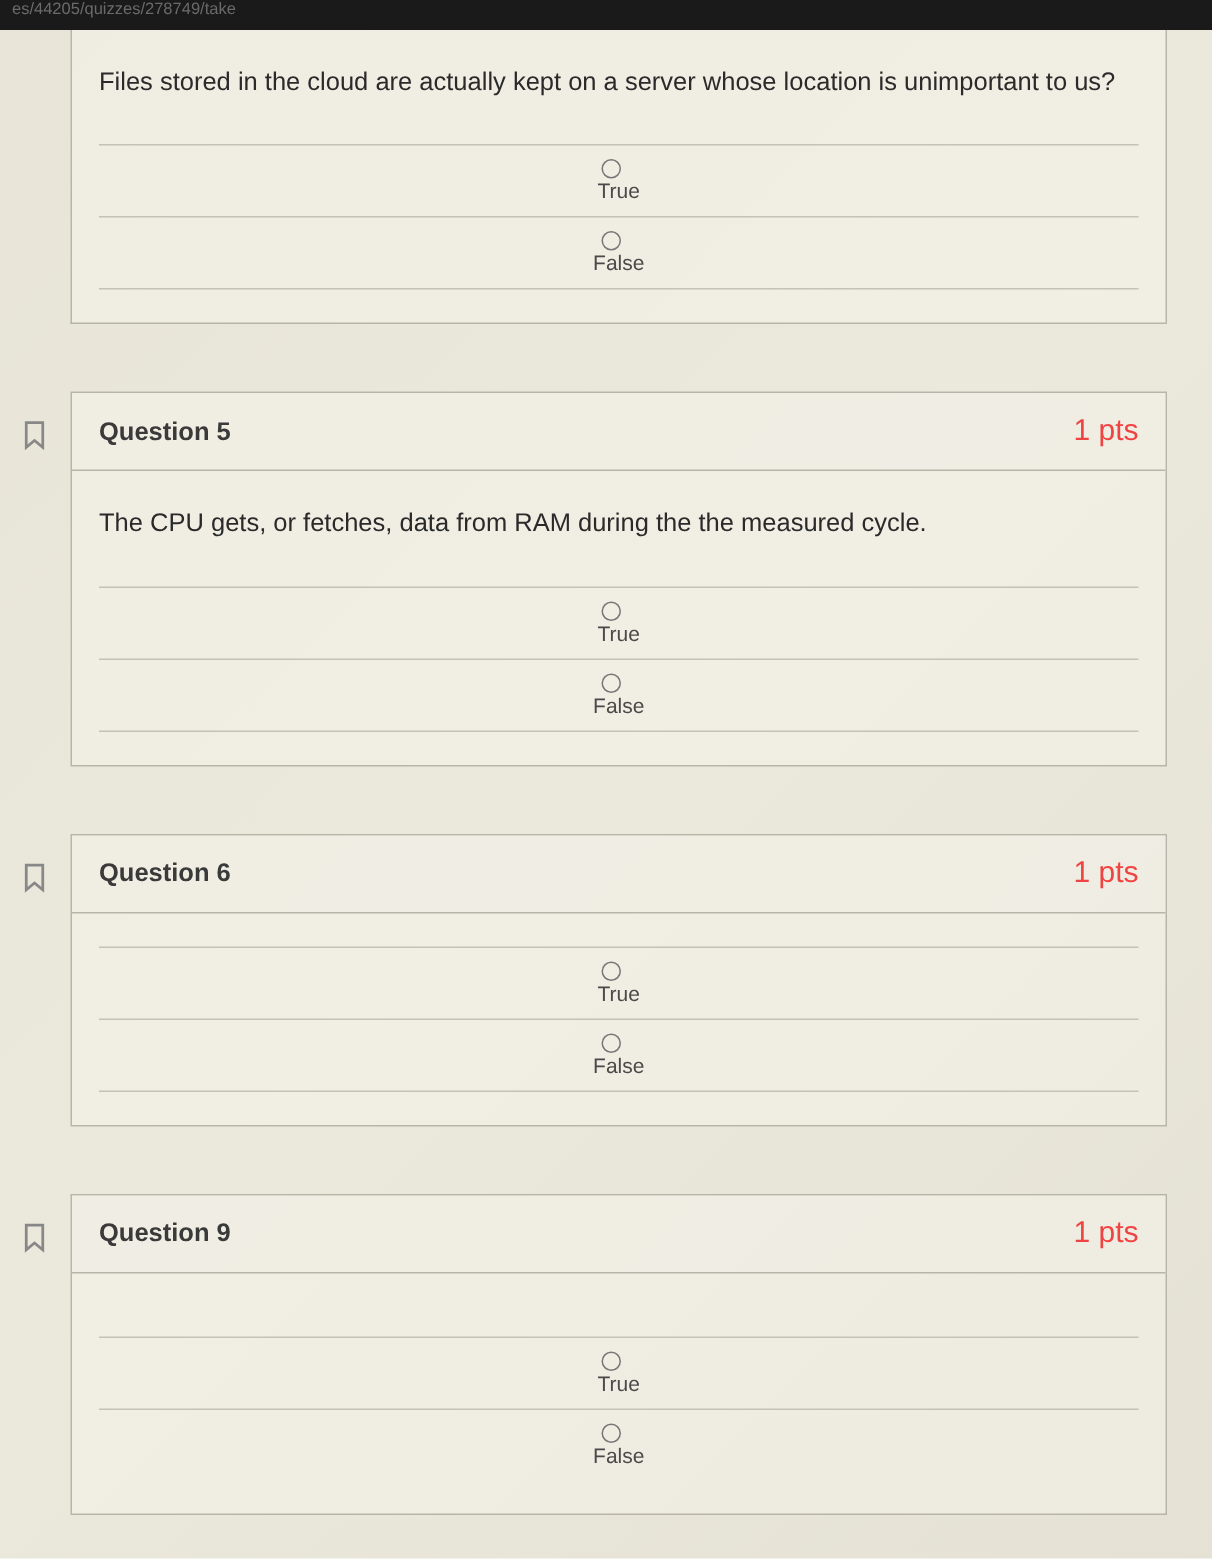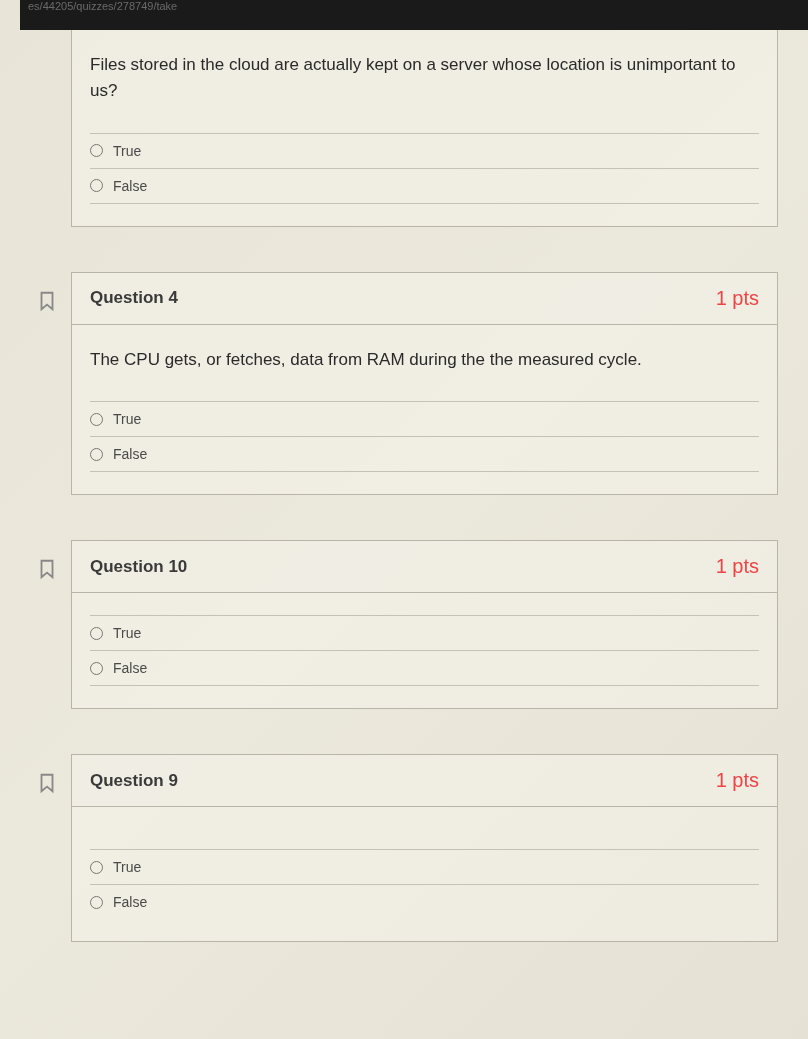--- a/index.html
+++ b/index.html
@@ -12,26 +12,25 @@
       background: linear-gradient(135deg, #e8e5d8 0%, #ebe8dc 50%, #e5e2d5 100%);
       width: 808px;
       min-height: 1039px;
       position: relative;
     }
     .top-bar {
       background: #1a1a1a;
       color: #6a6a6a;
       font-size: 11px;
       padding: 0 8px 2px 8px;
-      height: 30px;
+      height: 20px;
       overflow: hidden;
-      margin-left: 20px;
     }
     .content-area {
-      padding: 0 30px 0 36px;
+      padding: 0 30px 0 12px;
     }
     .question-block {
       position: relative;
       margin-top: 45px;
     }
     .question-block.first {
       margin-top: 0;
     }
     .bookmark-icon {
       position: absolute;
@@ -77,20 +76,21 @@
       font-size: 17px;
       color: #2a2a2a;
       line-height: 1.55;
       margin-bottom: 28px;
     }
     .answer-row {
       display: flex;
       align-items: center;
       padding: 9px 0;
       border-top: 1px solid #c5c2b5;
+      flex-direction: column;
     }
     .answer-row:last-child {
       border-bottom: 1px solid #c5c2b5;
     }
     .radio {
       width: 13px;
       height: 13px;
       border: 1.5px solid #777;
       border-radius: 50%;
       margin-right: 10px;
@@ -126,21 +126,21 @@
   </div>
 
   <div class="question-block">
     <span class="bookmark-icon">
       <svg viewBox="0 0 24 24" fill="none" stroke="currentColor" stroke-width="2">
         <path d="M6 3 L18 3 L18 21 L12 16 L6 21 Z"></path>
       </svg>
     </span>
     <div class="question-card">
       <div class="question-header">
-        <span class="question-title">Question 4</span>
+        <span class="question-title">Question 5</span>
         <span class="question-points">1 pts</span>
       </div>
       <div class="question-body">
         <div class="question-text">The CPU gets, or fetches, data from RAM during the the measured cycle.</div>
         <div class="answer-row">
           <span class="radio"></span>
           <span class="answer-label">True</span>
         </div>
         <div class="answer-row">
           <span class="radio"></span>
@@ -151,21 +151,21 @@
   </div>
 
   <div class="question-block">
     <span class="bookmark-icon">
       <svg viewBox="0 0 24 24" fill="none" stroke="currentColor" stroke-width="2">
         <path d="M6 3 L18 3 L18 21 L12 16 L6 21 Z"></path>
       </svg>
     </span>
     <div class="question-card">
       <div class="question-header">
-        <span class="question-title">Question 10</span>
+        <span class="question-title">Question 6</span>
         <span class="question-points">1 pts</span>
       </div>
       <div class="question-body">
         <div class="answer-row">
           <span class="radio"></span>
           <span class="answer-label">True</span>
         </div>
         <div class="answer-row">
           <span class="radio"></span>
           <span class="answer-label">False</span>

